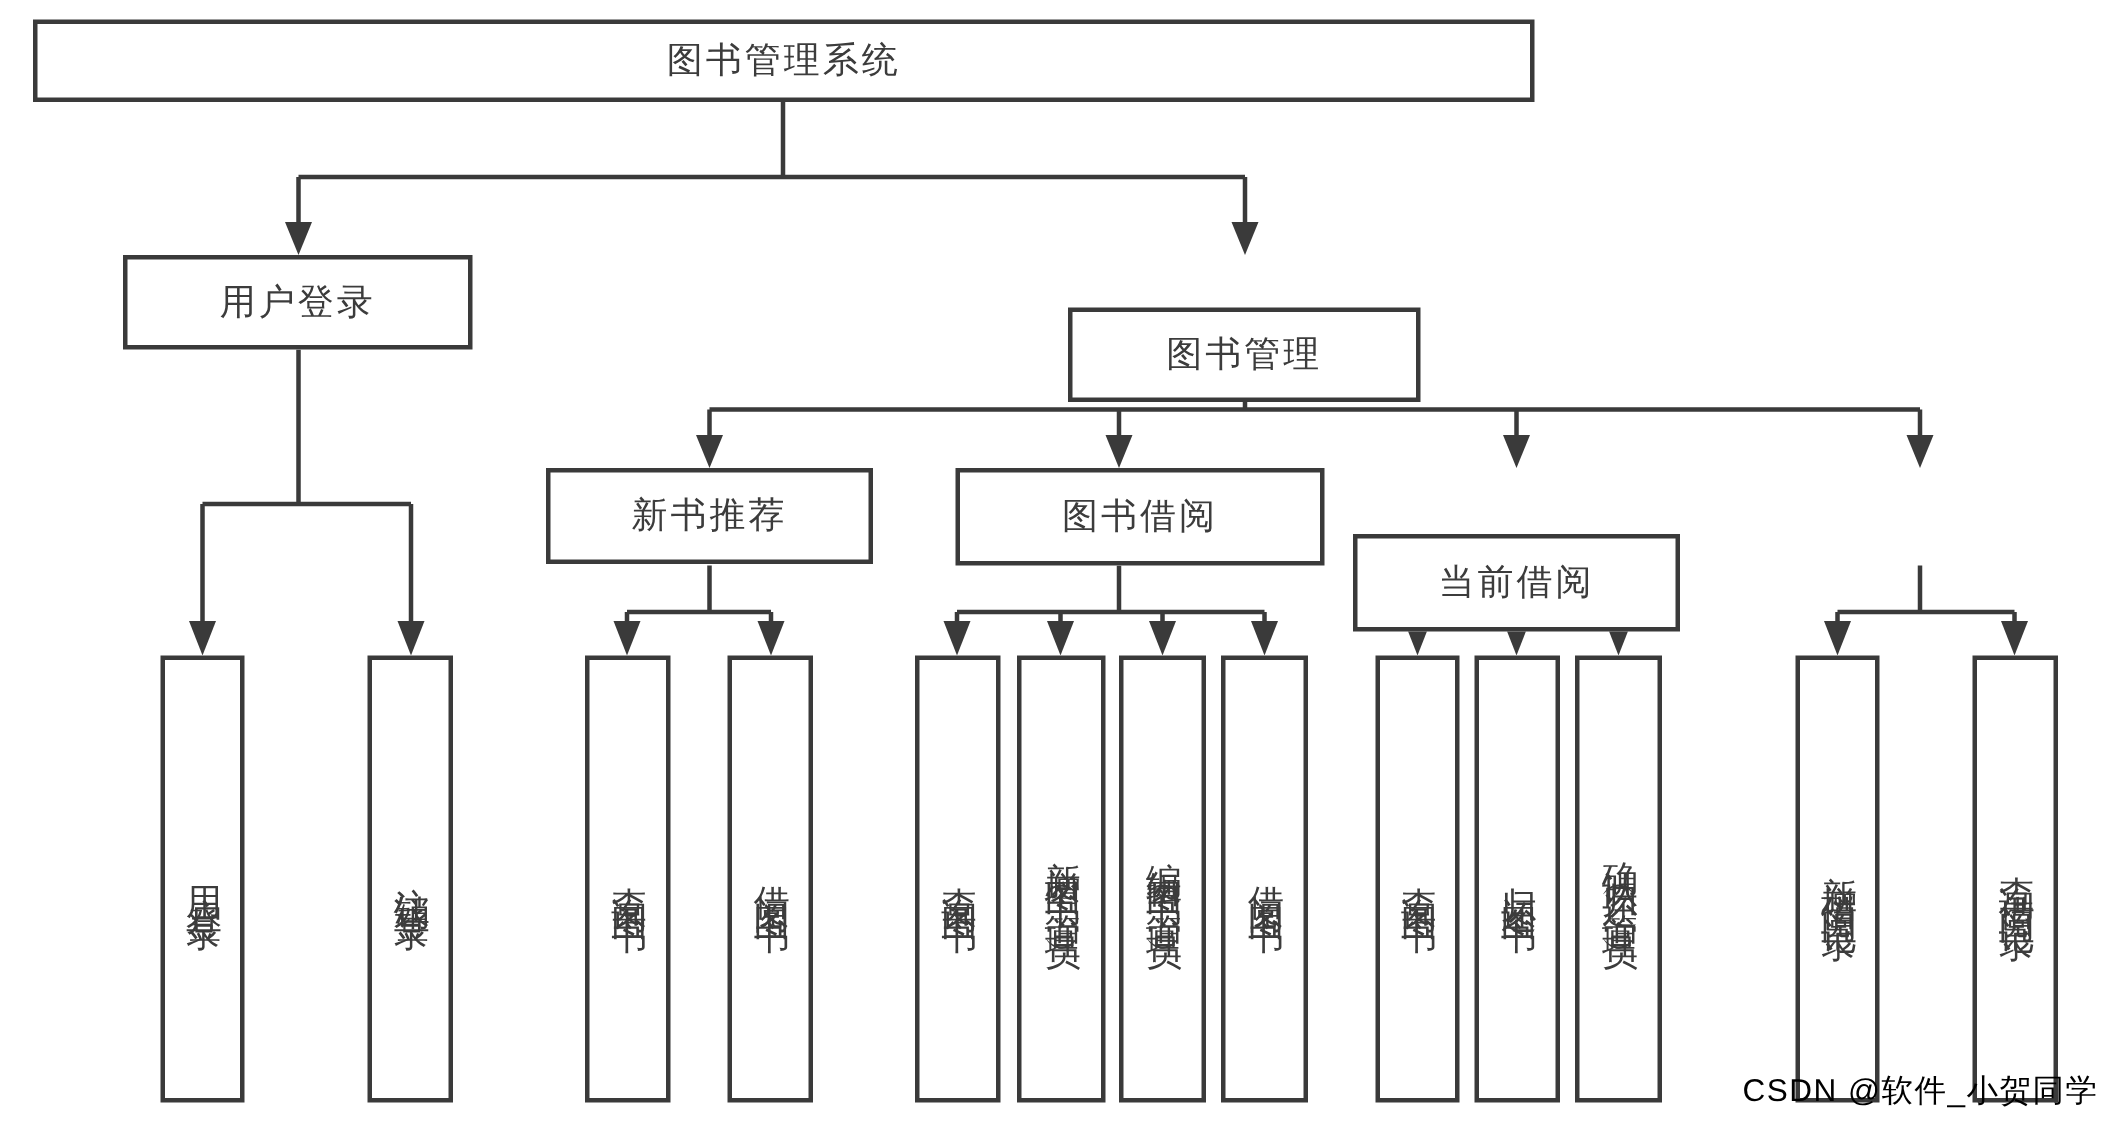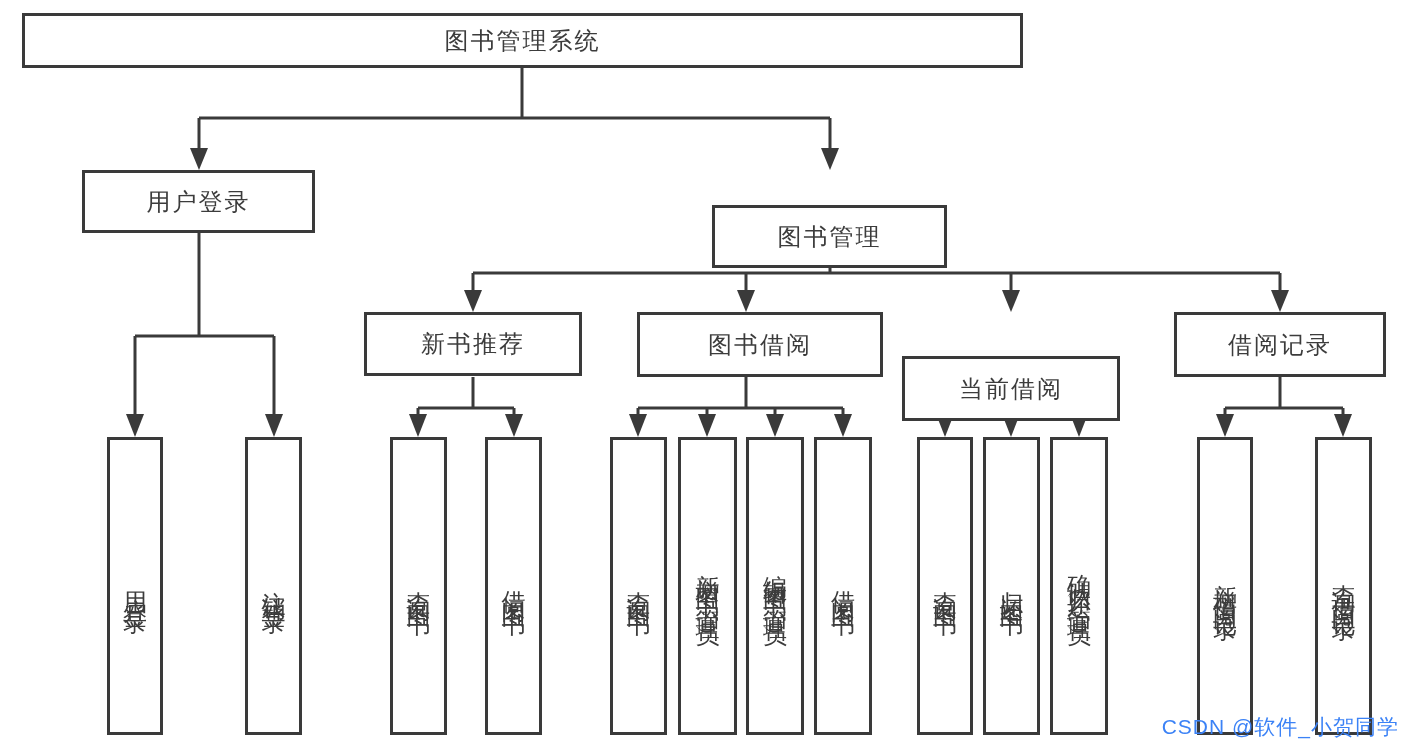--- a/index.html
+++ b/index.html
@@ -39,21 +39,21 @@
     text-orientation: mixed;
     font-size: 24px;
     letter-spacing: 7px;
     line-height: 1;
   }
   .watermark {
     position: absolute;
     right: 6px;
     bottom: 6px;
     font-size: 21px;
-    color: #3b82f6;
+    color: #000000;
     letter-spacing: 1px;
     white-space: nowrap;
   }
 </style>
 </head>
 <body>
 
 <div class="stage">
 
   <svg class="wires" viewBox="0 0 1405 747" xmlns="http://www.w3.org/2000/svg">
@@ -97,21 +97,20 @@
   </svg>
 
   <div class="node h-node" style="left:22px; top:13px; width:1001px; height:55px;text-align:right;">图书管理系统</div>
 
   <div class="node h-node" style="left:82px; top:170px; width:233px; height:63px;">用户登录</div>
   <div class="node h-node" style="left:712px; top:169px; width:235px; height:63px;margin-top:36px;">图书管理</div>
 
   <div class="node h-node" style="left:364px; top:312px; width:218px; height:64px;">新书推荐</div>
   <div class="node h-node" style="left:637px; top:312px; width:246px; height:65px;">图书借阅</div>
   <div class="node h-node" style="left:902px; top:312px; width:218px; height:65px;margin-top:44px;">当前借阅</div>
-  <div class="node h-node" style="left:1174px; top:312px; width:212px; height:65px;">借阅记录</div>
 
   <div class="node v-node" style="left:107px; top:437px; width:56px; height:298px;">用户登录</div>
   <div class="node v-node" style="left:245px; top:437px; width:57px; height:298px;">注销登录</div>
 
   <div class="node v-node" style="left:390px; top:437px; width:57px; height:298px;">查询图书</div>
   <div class="node v-node" style="left:485px; top:437px; width:57px; height:298px;">借阅图书</div>
 
   <div class="node v-node" style="left:610px; top:437px; width:57px; height:298px;">查询图书</div>
   <div class="node v-node" style="left:678px; top:437px; width:59px; height:298px;">新增图书（管理员）</div>
   <div class="node v-node" style="left:746px; top:437px; width:58px; height:298px;">编辑图书（管理员）</div>

